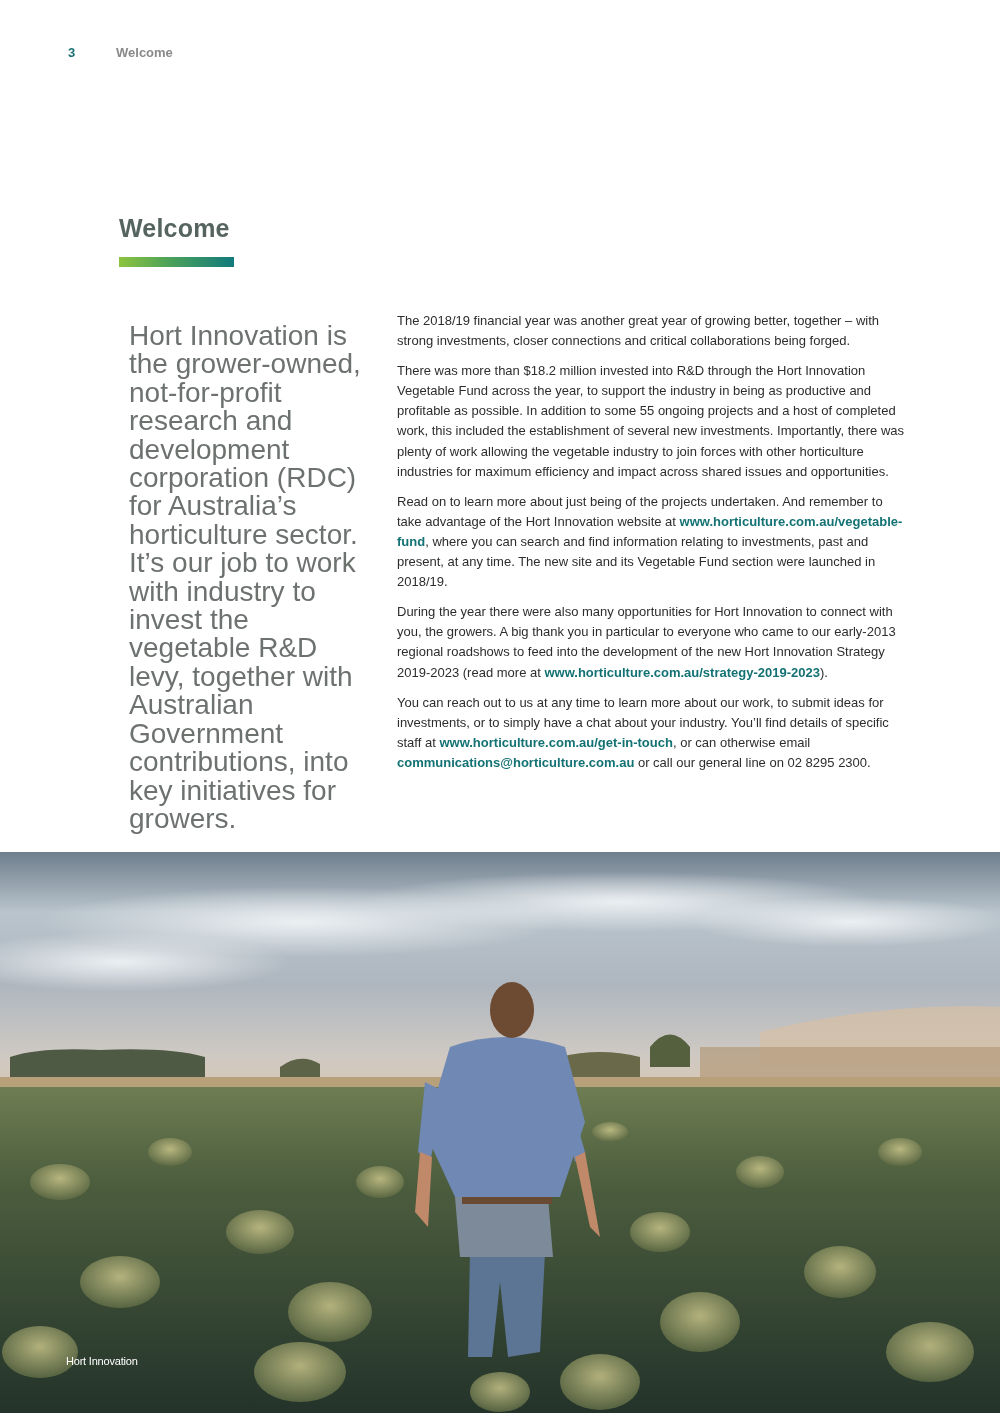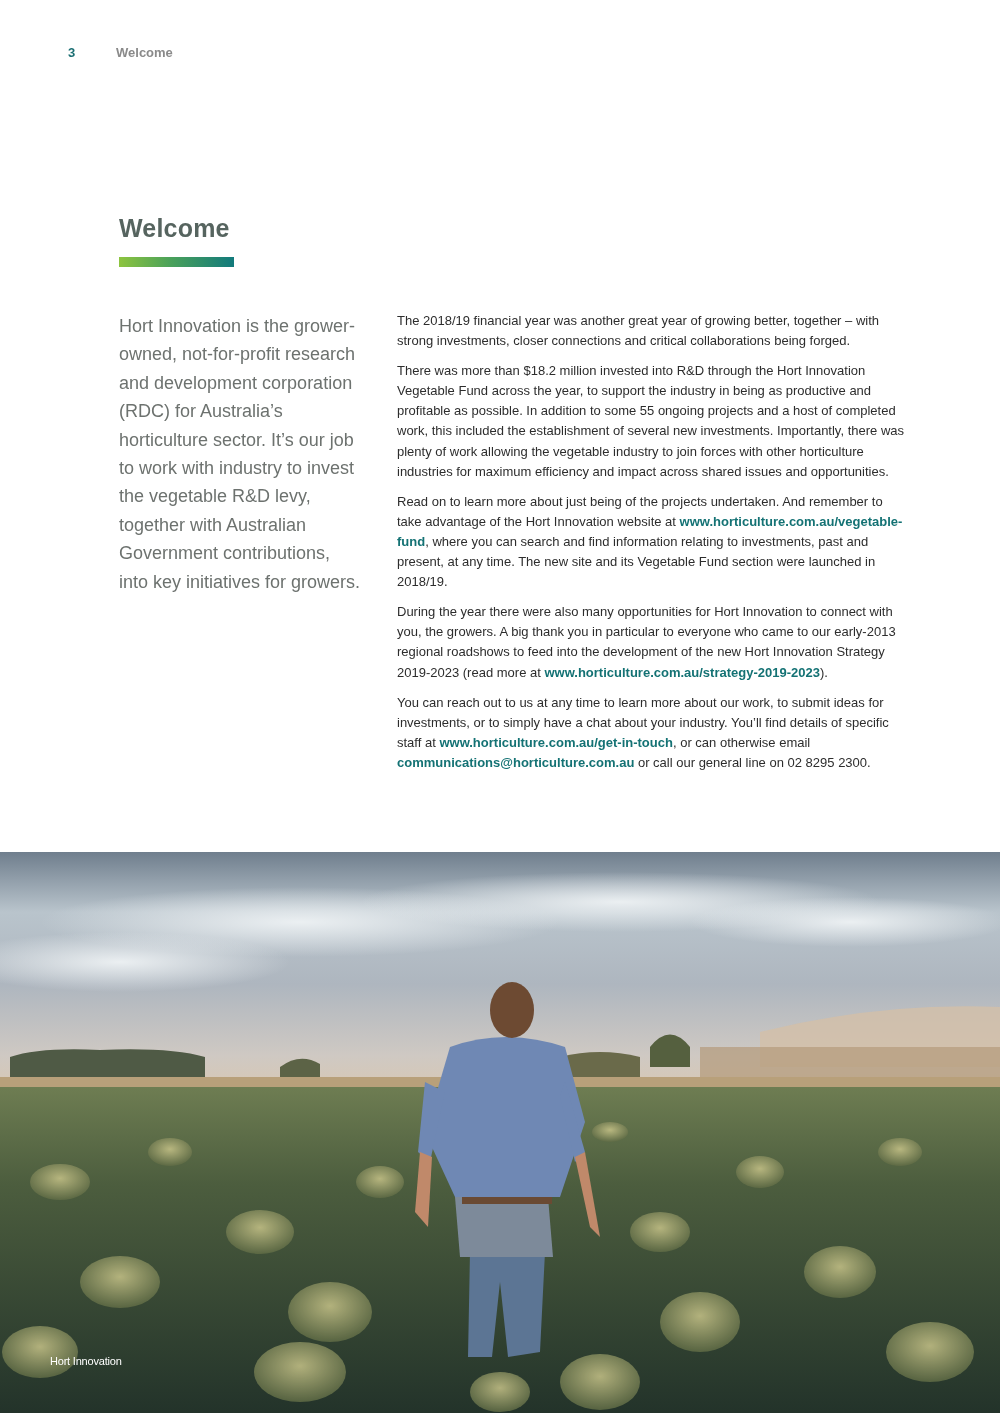--- a/index.html
+++ b/index.html
@@ -19,35 +19,35 @@
     }
     .title {
       position: absolute; left: 119px; top: 214px; margin: 0;
       font-size: 25px; font-weight: bold; color: #56645f; letter-spacing: 0.2px;
     }
     .title-bar {
       position: absolute; left: 119px; top: 257px; width: 115px; height: 10px;
       background: linear-gradient(90deg, #8dc43f 0%, #4aa15a 45%, #127a7c 100%);
     }
     .intro {
-      position: absolute; left: 119px; top: 312px; width: 245px; margin: 0;
-      font-size: 18px; line-height: 28.4px; color: #6d726f; font-weight: normal;
+      position: absolute; left: 119px; top: 312px; width: 245px; margin: 10px;
+      font-size: 28px; line-height: 28.4px; color: #6d726f; font-weight: normal;
     }
     .body-col { position: absolute; left: 397px; top: 311px; width: 520px; }
     .body-col p {
       margin: 0 8px 10px 0;
       font-size: 13px; line-height: 20.1px; color: #2d2d2d;
     }
     .link { color: #147274; font-weight: bold; text-decoration: none; }
     .hero {
       position: absolute; left: 0; top: 852px; width: 1000px; height: 561px; overflow: hidden;
     }
     .hero svg { display: block; }
     .footer-label {
-      position: absolute; left: 50px; top: 1355px;
+      position: absolute; left: 66px; top: 1355px;
       font-size: 11px; color: #ffffff; letter-spacing: -0.2px;
     }
   </style>
 </head>
 <body>
 
 <div class="running-header">
   <span class="page-number">3</span>
   <span class="section-name">Welcome</span>
 </div>

